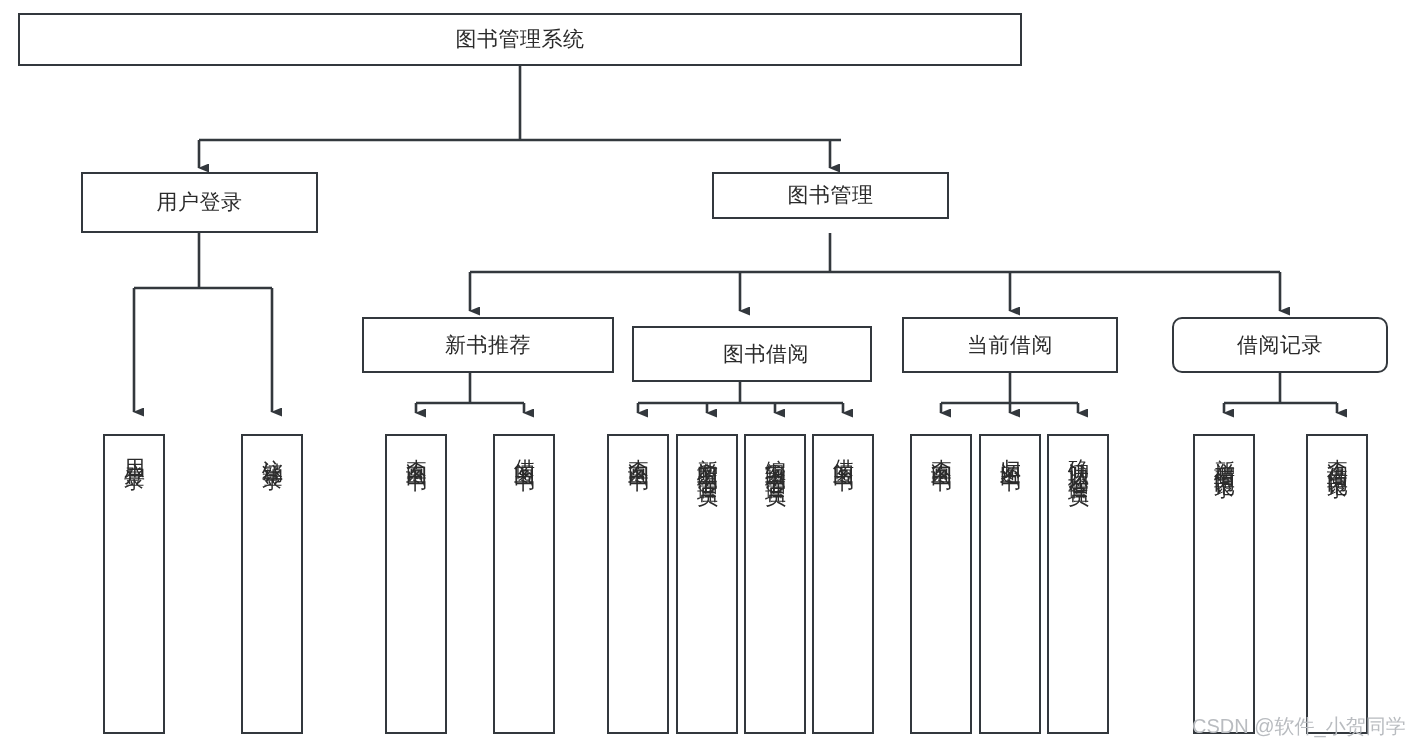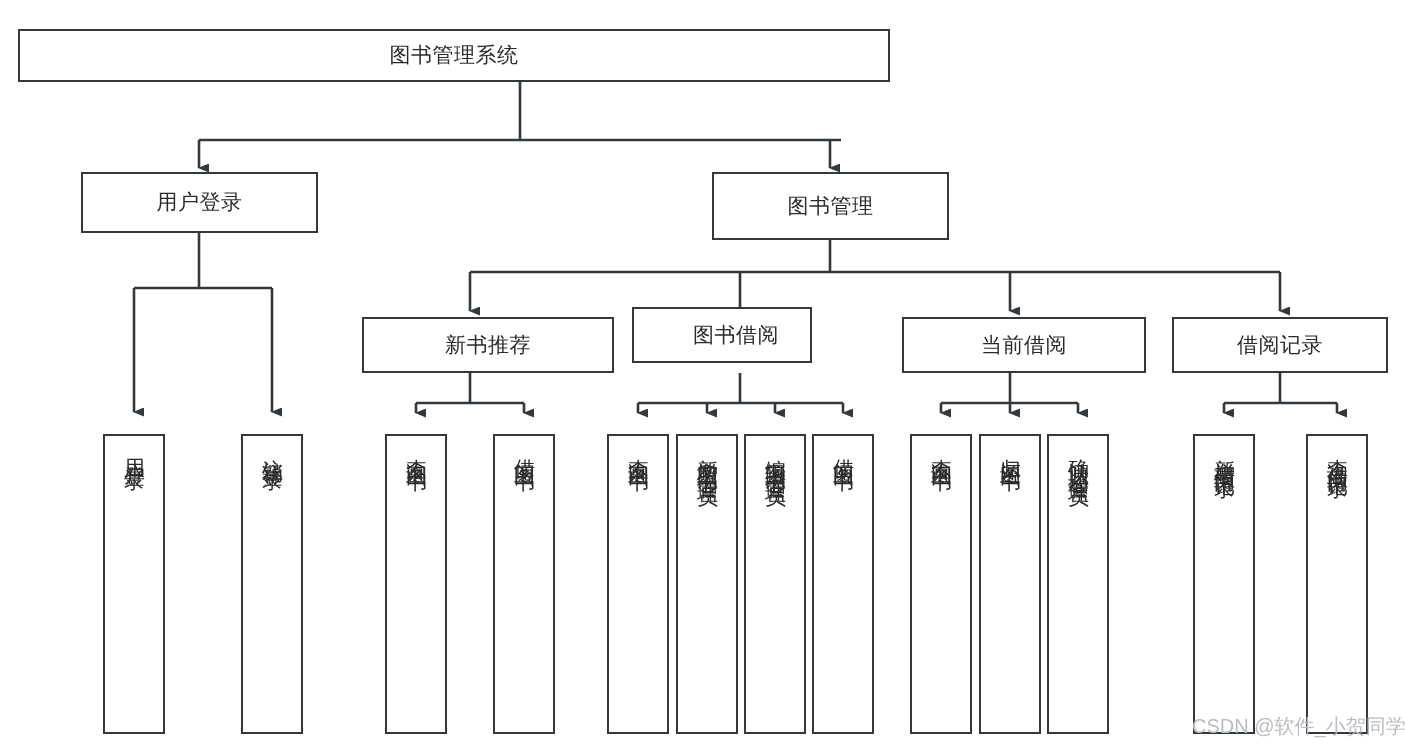--- a/index.html
+++ b/index.html
@@ -117,41 +117,41 @@
       <path d="M1010,403 L1010,413" marker-end="url(#arrowhead)"></path>
       <path d="M1078,403 L1078,413" marker-end="url(#arrowhead)"></path>
 
       <path d="M1280,373 L1280,403"></path>
       <path d="M1224,403 L1337,403"></path>
       <path d="M1224,403 L1224,413" marker-end="url(#arrowhead)"></path>
       <path d="M1337,403 L1337,413" marker-end="url(#arrowhead)"></path>
     </g>
   </svg>
 
-  <div class="node-box" style="left:18px; top:13px; width:872px; height:53px;margin-top:16px;">
+  <div class="node-box" style="left:18px; top:13px; width:1004px; height:53px;">
     <span class="node-label">图书管理系统</span>
   </div>
 
   <div class="node-box" style="left:81px; top:172px; width:237px; height:61px;">
     <span class="node-label">用户登录</span>
   </div>
-  <div class="node-box" style="left:712px; top:172px; width:237px; height:68px;">
+  <div class="node-box" style="left:712px; top:172px; width:237px; height:47px;">
     <span class="node-label">图书管理</span>
   </div>
 
   <div class="node-box" style="left:362px; top:317px; width:252px; height:56px;">
     <span class="node-label">新书推荐</span>
   </div>
-  <div class="node-box" style="left:632px; top:307px; width:180px; height:56px;padding-left:28px;">
+  <div class="node-box" style="left:632px; top:326px; width:240px; height:56px;padding-left:28px;">
     <span class="node-label">图书借阅</span>
   </div>
-  <div class="node-box" style="left:902px; top:317px; width:244px; height:56px;">
+  <div class="node-box" style="left:902px; top:317px; width:216px; height:56px;">
     <span class="node-label">当前借阅</span>
   </div>
-  <div class="node-box" style="left:1172px; top:317px; width:216px; height:56px;">
+  <div class="node-box" style="left:1172px; top:317px; width:216px; height:56px;border-radius:10px;">
     <span class="node-label">借阅记录</span>
   </div>
 
   <div class="node-box vertical" style="left:103px; top:434px; width:62px; height:300px;">
     <span class="node-label">用户登录</span>
   </div>
   <div class="node-box vertical" style="left:241px; top:434px; width:62px; height:300px;">
     <span class="node-label">注销登录</span>
   </div>
 

